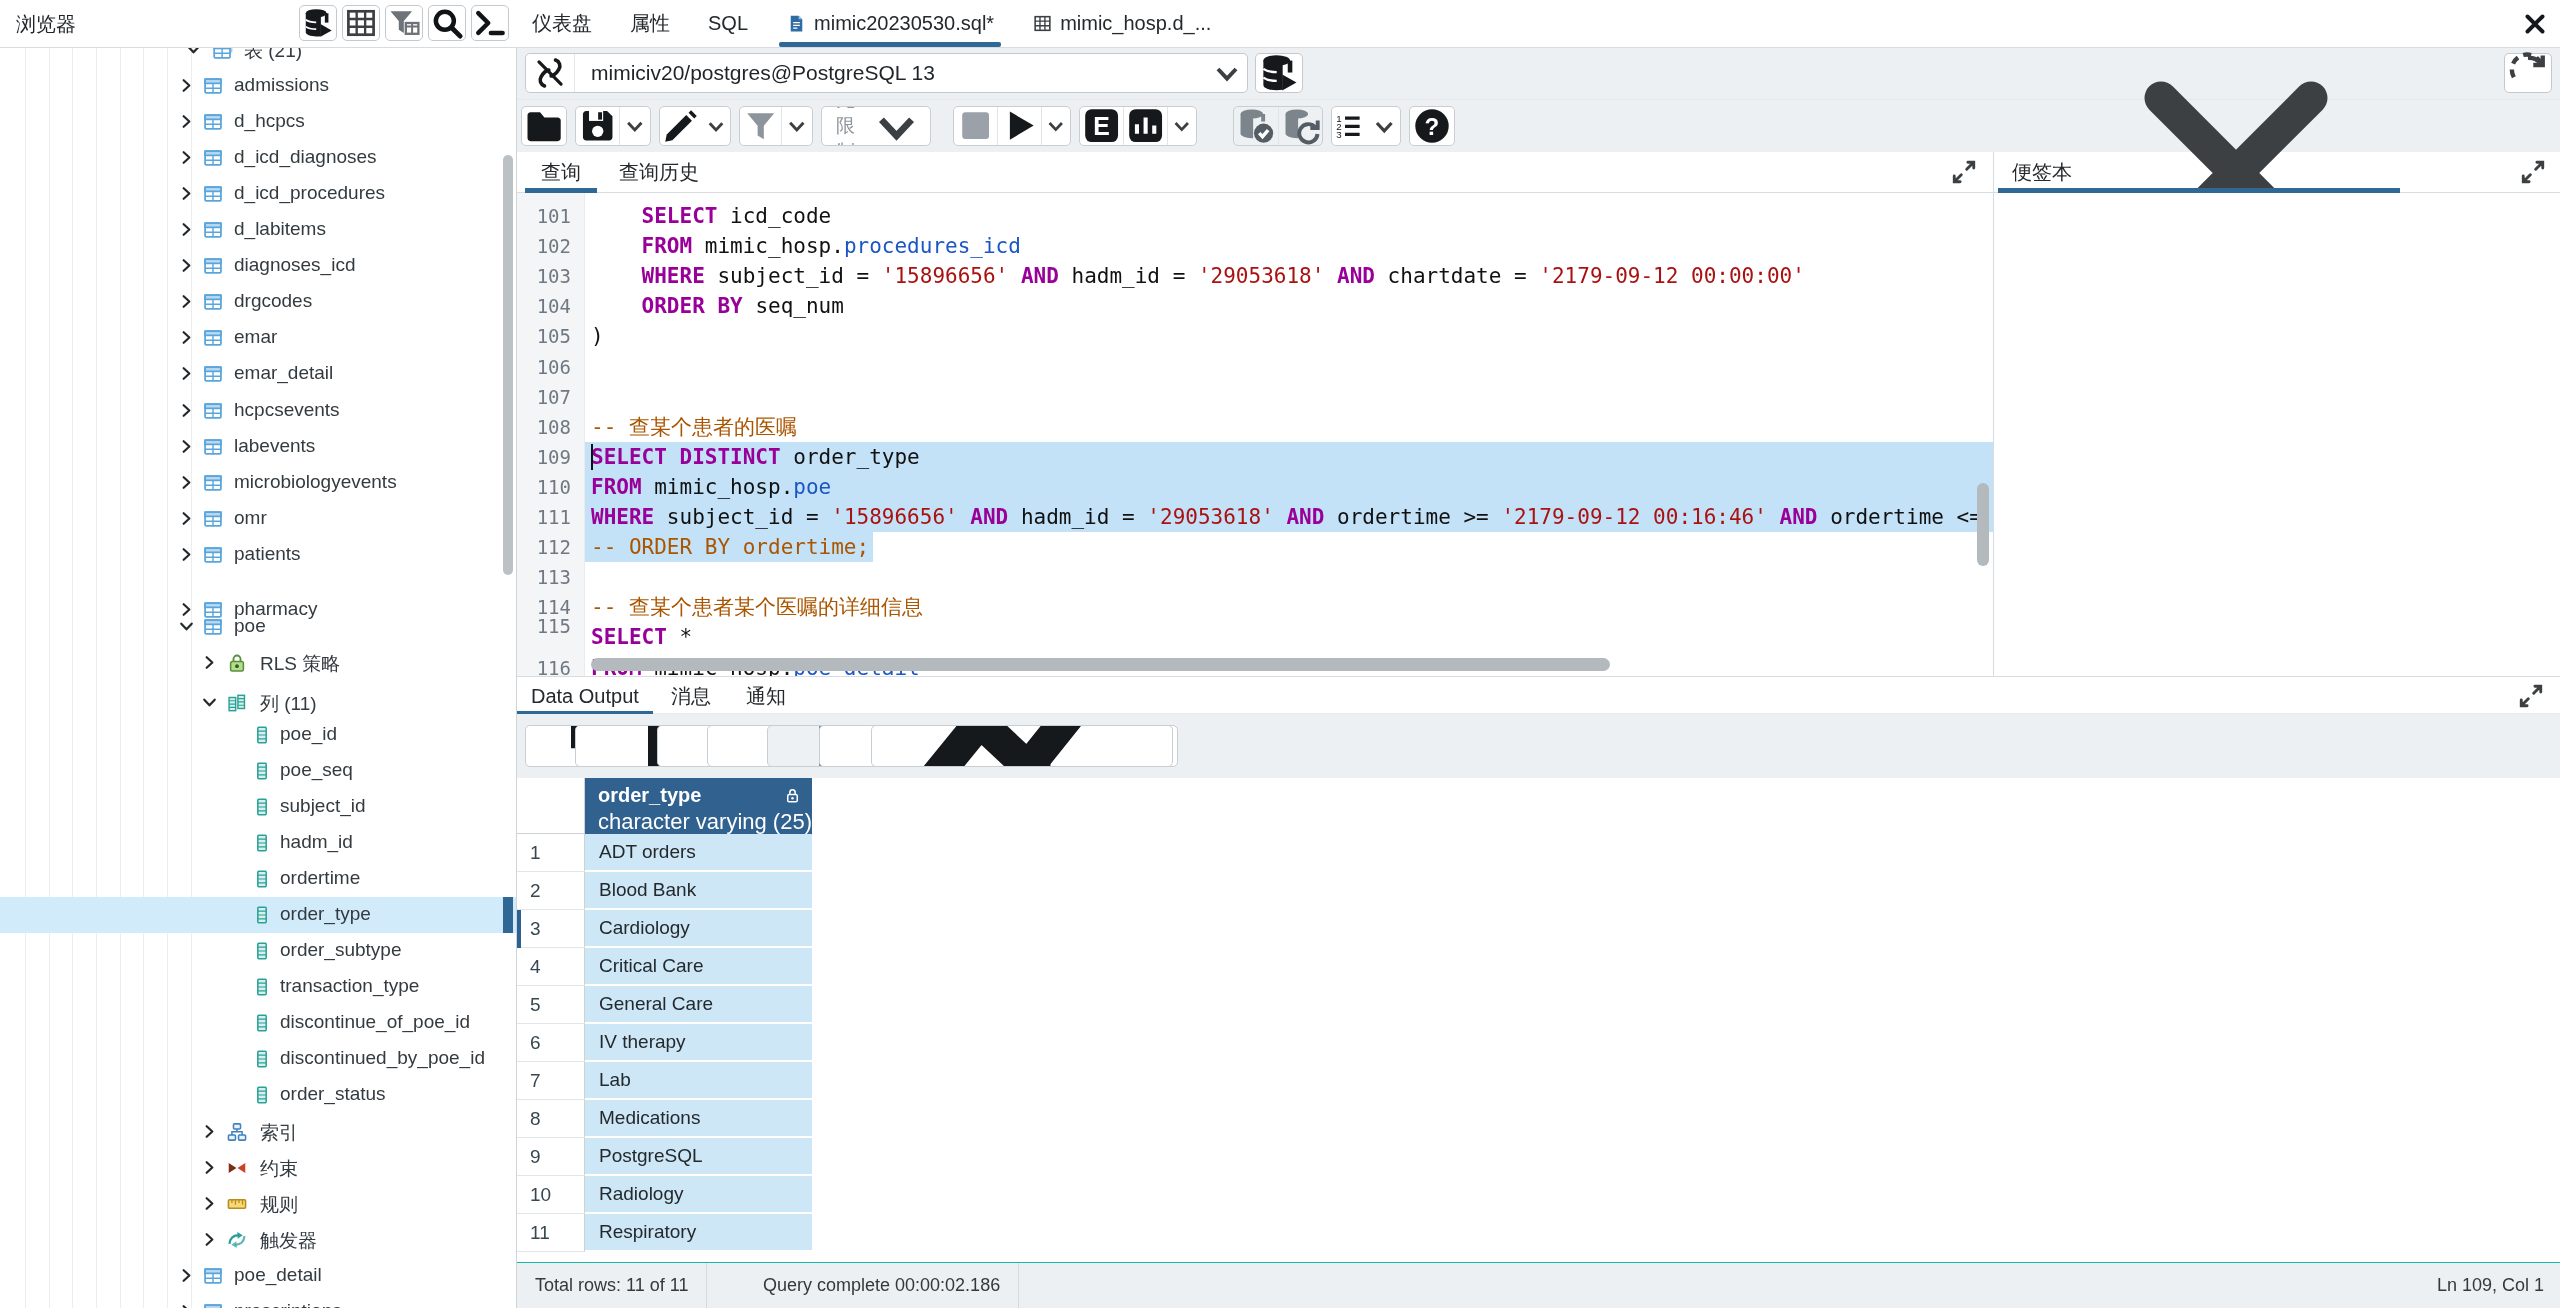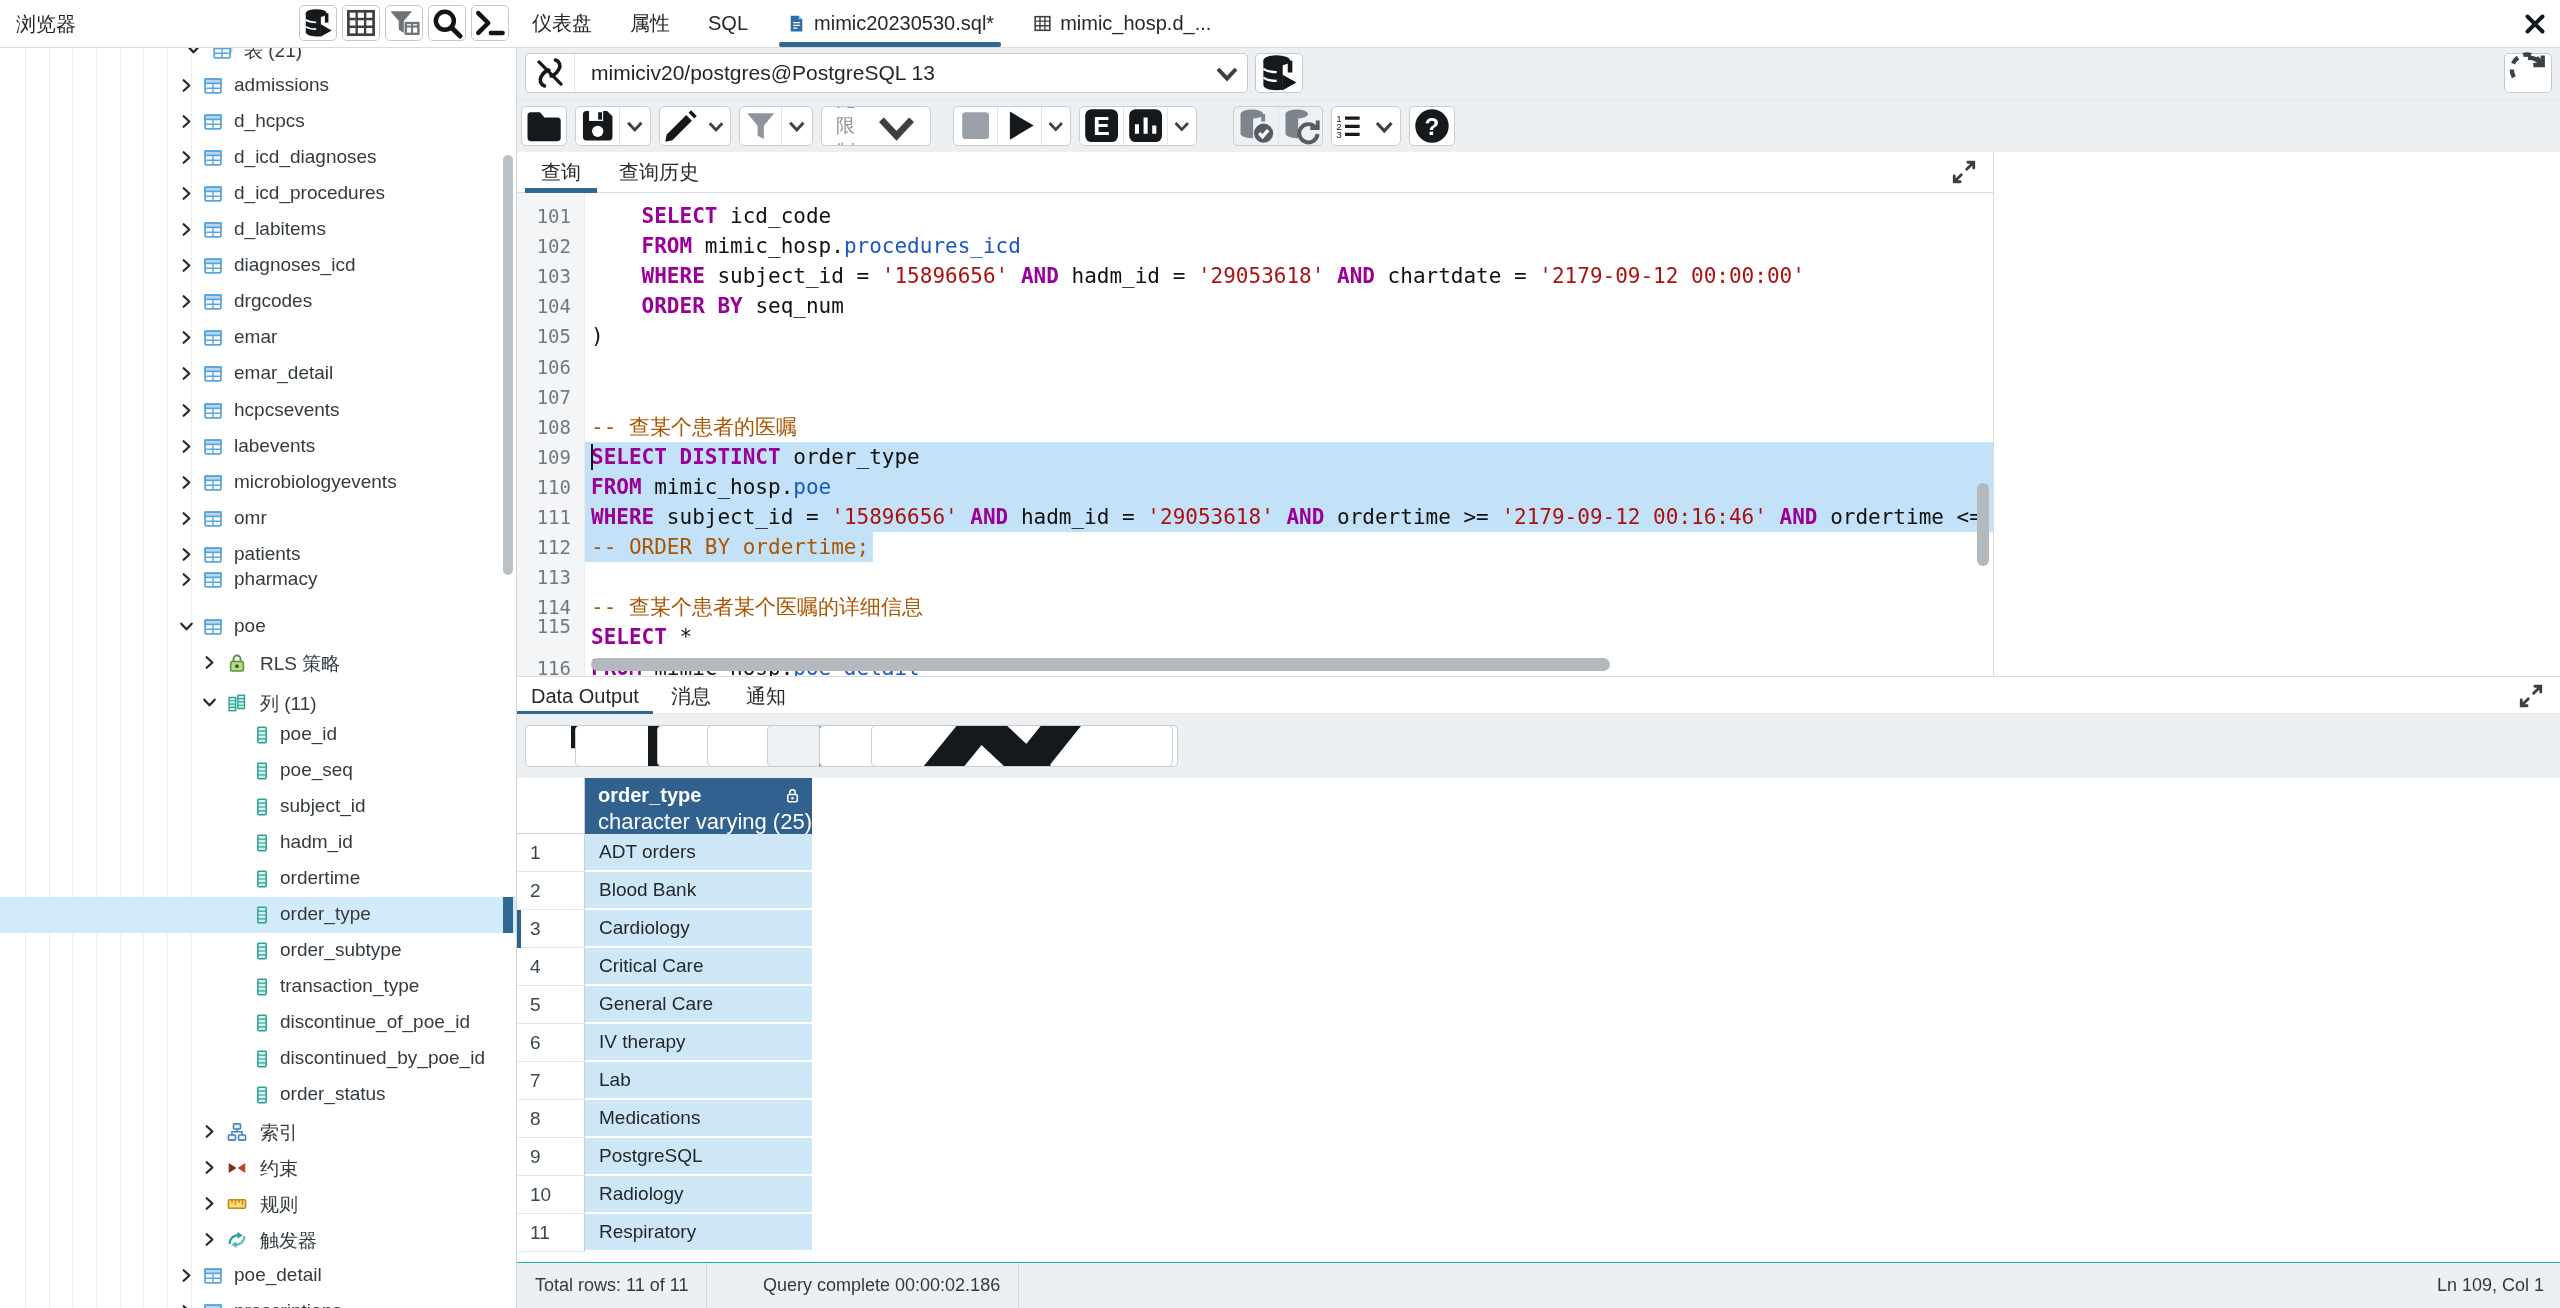--- a/index.html
+++ b/index.html
@@ -444,21 +444,21 @@
           </span>
           <span class="t-ico" style="left: 202px;">
             <svg viewBox="0 0 20 20" style="width:100%;height:100%;display:block;">
               <rect x="2.8" y="3.8" width="14.4" height="12.4" rx="1" fill="#fff" stroke="#58a6dd" stroke-width="1.6"></rect>
               <rect x="2.8" y="3.8" width="14.4" height="3.8" fill="#bcd8ee" stroke="#58a6dd" stroke-width="1.6"></rect>
               <path d="M2.8 12h14.4M10 7.6v8.6" stroke="#58a6dd" stroke-width="1.3" fill="none"></path>
             </svg>
           </span>
           <span class="tlabel" style="left: 234px;">patients</span>
         </div>
-        <div class="tree-row" style="top: 515px;">
+        <div class="tree-row" style="top: 545px;">
           <span class="chev" style="left: 177px;">
             <svg viewBox="0 0 20 20" style="width:100%;height:100%;display:block;">
               <path d="M7 4.5l6 5.5-6 5.5" fill="none" stroke="#24292d" stroke-width="2.3" stroke-linecap="round" stroke-linejoin="round"></path>
             </svg>
           </span>
           <span class="t-ico" style="left: 202px;">
             <svg viewBox="0 0 20 20" style="width:100%;height:100%;display:block;">
               <rect x="2.8" y="3.8" width="14.4" height="12.4" rx="1" fill="#fff" stroke="#58a6dd" stroke-width="1.6"></rect>
               <rect x="2.8" y="3.8" width="14.4" height="3.8" fill="#bcd8ee" stroke="#58a6dd" stroke-width="1.6"></rect>
               <path d="M2.8 12h14.4M10 7.6v8.6" stroke="#58a6dd" stroke-width="1.3" fill="none"></path>
@@ -976,20 +976,37 @@
           <div class="cline" style="top: 399.3px;"><span class="tk-c">-- 查某个患者某个医嘱的详细信息</span></div>
           <div class="cline" style="top: 429.4px;"><span class="tk-k">SELECT</span><span class="tk-p"> *</span></div>
           <div class="cline" style="top: 459.5px;"><span class="tk-k">FROM</span><span class="tk-p"> mimic_hosp.</span><span class="tk-v">poe_detail</span></div>
           <div class="caret-bar" style="left: 6px; top: 250.8px;"></div>
         </div>
       <div class="hscroll" style="left:74px;bottom:5px;width:1019px;"></div>
       <div class="vscroll" style="right:4px;top:290px;height:83px;"></div>
     </div>
 
     <div class="scratch">
+      <div class="scr-tabs">
+        <div class="scr-tab">
+          <span>便签本</span>
+          <span style="display:flex;">
+              <svg viewBox="0 0 20 20" style="width:100%;height:100%;display:block;">
+                <path d="M5 5l10 10M15 5L5 15" stroke="#3c4043" stroke-width="2.2" stroke-linecap="round"></path>
+              </svg>
+            </span>
+        </div>
+        <div class="exp-btn" style="right:12px;top:5px;">
+            <span style="display: inline-block;">
+              <svg viewBox="0 0 20 20" style="width:100%;height:100%;display:block;">
+                <path d="M11.8 8.2l4.7-4.7M12.6 3.5h3.9v3.9M8.2 11.8l-4.7 4.7M7.4 16.5H3.5v-3.9" fill="none" stroke="#3c4043" stroke-width="1.9" stroke-linecap="round"></path>
+              </svg>
+            </span>
+          </div>
+      </div>
       <div style="position:absolute;left:0;top:41px;right:0;bottom:0;background:#fff;"></div>
     </div>
 
     <div class="restabs">
       <div class="restab active" style="left:0;padding:0 14px;">
           <span>Data Output</span>
         </div>
       <div class="restab" style="left:140px;padding:0 14px;">
           <span>消息</span>
         </div>

